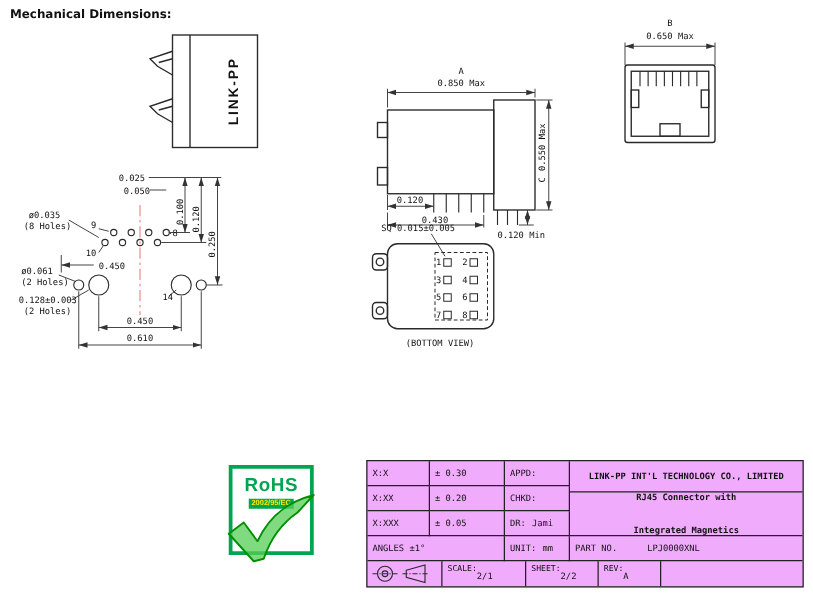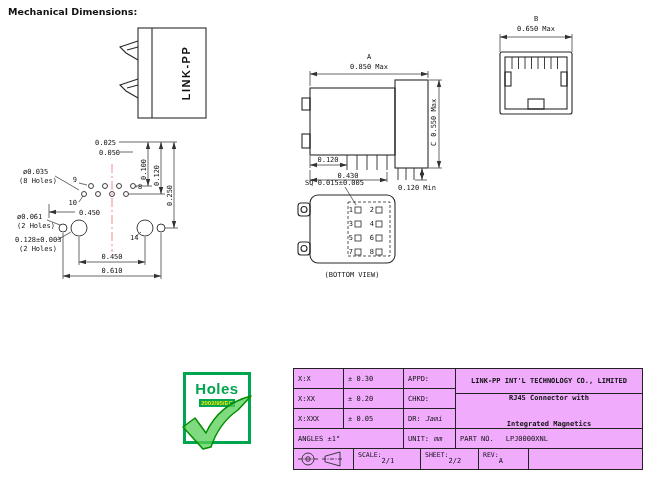--- a/index.html
+++ b/index.html
@@ -14,21 +14,21 @@
   text{font:7px "DejaVu Sans Mono",monospace;fill:#111;}
   text.brand{font:bold 11px "Liberation Sans",sans-serif;letter-spacing:1.5px;}
   
   .tblock{position:absolute;left:293px;top:368px;width:348px;height:100px;border:1.2px solid #222;background:#f0abfc;}
   .cell{position:absolute;display:flex;align-items:center;padding-left:4px;font-size:7px;
         box-sizing:border-box;white-space:pre;overflow:hidden;}
   .bR{border-right:1px solid #222;} .bB{border-bottom:1px solid #222;}
   .cC{justify-content:center;padding-left:0;font-weight:bold;}
   .colc{align-items:flex-start;justify-content:flex-start;padding-top:2px;}
   .lbl{font-size:6.5px;} .val{align-self:center;margin-top:1px;font-size:7px;}
-  .gap{margin-left:5px;font-style:italic;}
+  .gap{margin-left:5px;}
   
   .rohs{position:absolute;left:183px;top:372px;width:62px;height:66px;border:3px solid #00A550;}
   .rohs-t{text-align:center;margin-top:5px;font:bold 15px "Liberation Sans",sans-serif;color:#00A550;letter-spacing:.5px;}
   .rohs-d{margin:2px auto 0;width:fit-content;background:#00A550;color:#ffe800;
           font:bold 6px "Liberation Sans",sans-serif;padding:1px 2px;}
 </style>
 </head>
 <body>
 
 <div class="hdr">Mechanical Dimensions:</div>
@@ -218,21 +218,21 @@
     <line x1="37" y1="45" x2="37" y2="57"></line>
       <line x1="43.5" y1="45" x2="43.5" y2="57"></line>
     <line x1="50" y1="45" x2="50" y2="57"></line>
       <line x1="56.5" y1="45" x2="56.5" y2="57"></line>
     <line x1="63" y1="45" x2="63" y2="57"></line>
       <line x1="69.5" y1="45" x2="69.5" y2="57"></line>
   </g>
 </svg>
 
 <div class="rohs">
-  <div class="rohs-t">Holes</div>
+  <div class="rohs-t">RoHS</div>
   <div class="rohs-d">2002/95/EC</div>
   <svg class="abs" style="left:-8px;top:20px" width="78" height="56" viewBox="0 0 78 56">
     <path d="M5,32 L17,23 L28,38 C38,16 54,6 73,1 L60,15 C47,24 38,37 33,52 L25,54 Z" fill="#55cf55" fill-opacity="0.75" stroke="#008f00" stroke-width="1.5" stroke-linejoin="round"></path>
   </svg>
 </div>
 
 <div class="tblock">
   <div class="cell bR bB" style="left:0;top:0;width:50px;height:20px">X:X</div>
   <div class="cell bR bB" style="left:50px;top:0;width:60px;height:20px">± 0.30</div>
   <div class="cell bR bB" style="left:110px;top:0;width:52px;height:20px"><span>APPD:</span><span class="gap"></span></div>
@@ -246,21 +246,21 @@
   <div class="cell bR bB" style="left:110px;top:40px;width:52px;height:20px"><span>DR:</span><span class="gap">Jami</span></div>
 
   <div class="cell bR bB" style="left:0;top:60px;width:110px;height:20px">ANGLES ±1°</div>
   <div class="cell bR bB" style="left:110px;top:60px;width:52px;height:20px"><span>UNIT:</span><span class="gap">mm</span></div>
 
   <div class="cell bB cC" style="left:162px;top:0;width:186px;height:25px">LINK-PP INT'L TECHNOLOGY CO., LIMITED</div>
   <div class="cell bB cC" style="left:162px;top:25px;width:186px;height:35px;flex-direction:column;justify-content:space-between">
     <div>RJ45 Connector with</div>
     <div>Integrated Magnetics</div>
   </div>
-  <div class="cell bB" style="left:162px;top:60px;width:186px;height:20px"><span>PART NO.</span><span style="margin-left:12px">LPJ0000XNL</span></div>
+  <div class="cell bB" style="left:162px;top:60px;width:186px;height:20px"><span>PART NO.</span><span style="margin-left:24px">LPJ0000XNL</span></div>
 
   <div class="cell bR cC" style="left:0;top:80px;width:60px;height:20px">
     <svg width="54" height="18" viewBox="0 0 54 18">
       <g class="ln" style="stroke-width:0.9">
         <line x1="1" y1="9" x2="21" y2="9" stroke-dasharray="4 1.5 1 1.5"></line>
         <circle cx="11" cy="9" r="6"></circle>
         <circle cx="11" cy="9" r="2.3"></circle>
         <path d="M28,6.2 L43,2 L43,16 L28,11.8 Z"></path>
         <line x1="25" y1="9" x2="46" y2="9" stroke-dasharray="4 1.5 1 1.5"></line>
       </g>

